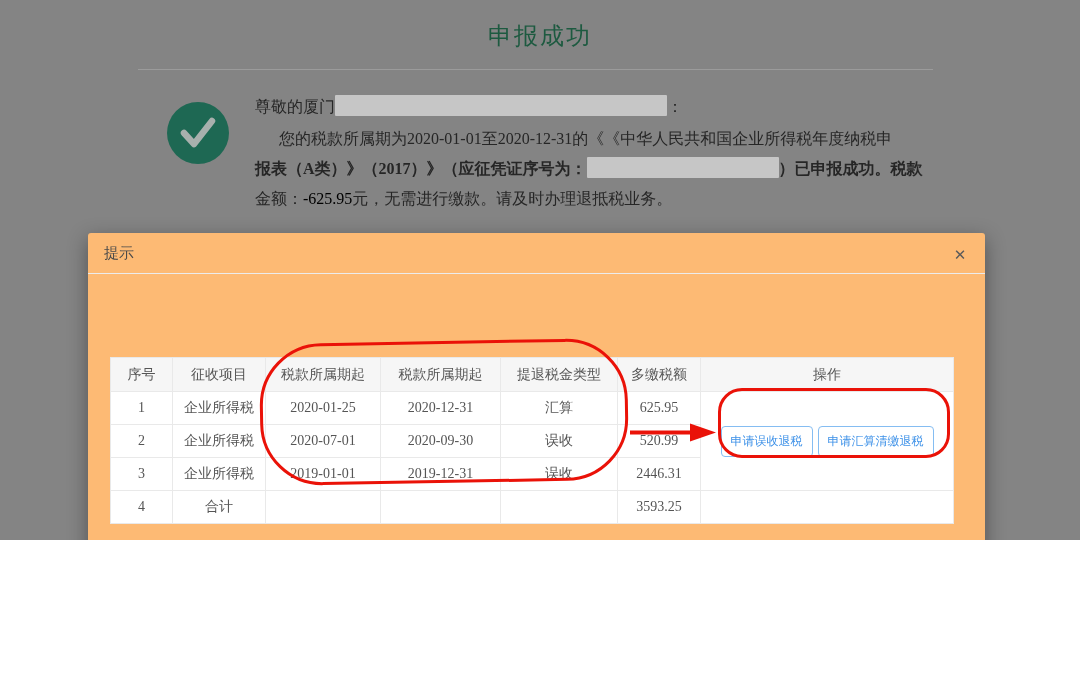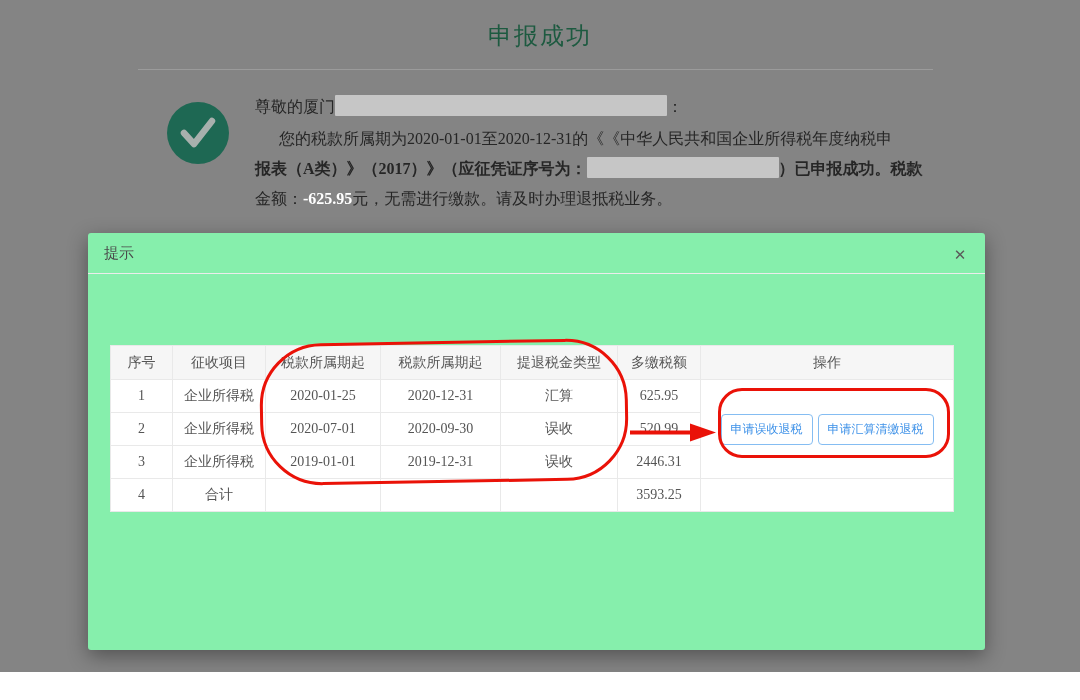--- a/index.html
+++ b/index.html
@@ -1,52 +1,52 @@
 <!DOCTYPE html>
 <html><head>
 <meta charset="utf-8">
 <style>
   html,body{margin:0;padding:0;}
   body{font-family:"Liberation Serif","DejaVu Serif",serif;}
-  .stage{position:relative;width:1080px;height:672px;background:#848484;overflow:hidden;}
+  .stage{position:relative;width:1080px;height:540px;background:#848484;overflow:hidden;}
 
   
   .backdrop{position:absolute;inset:0;z-index:1;}
   .page-title{position:absolute;top:20px;left:0;width:100%;text-align:center;
     font-family:"Liberation Sans","DejaVu Sans",sans-serif;font-size:24px;font-weight:500;
     color:#1d5a40;letter-spacing:2px;}
   .title-divider{position:absolute;top:69px;left:138px;width:795px;height:1px;background:#9b9b9b;}
   .check-circle{position:absolute;left:167px;top:102px;width:62px;height:62px;border-radius:50%;
     background:#1e6853;display:flex;align-items:center;justify-content:center;}
   .notice{position:absolute;left:255px;top:95px;width:690px;font-size:16px;color:#262626;}
   .notice .nline{position:absolute;left:0;white-space:nowrap;height:24px;line-height:24px;}
   .nl1{top:0;}
   .nl2{top:32px;padding-left:24px;}
   .nl3{top:62px;font-weight:bold;}
   .nl4{top:92px;}
   .redact{display:inline-block;vertical-align:-4px;height:21px;background:#c6c6c6;border-radius:1px;}
   .redact-1{width:332px;}
   .redact-2{width:192px;}
-  .amount-neg{color:#ffffff;font-weight:bold;}
+  .amount-neg{color:#000000;font-weight:normal;}
 
   
-  .modal{position:absolute;left:88px;top:233px;width:897px;height:417px;background:#86efac;
+  .modal{position:absolute;left:88px;top:233px;width:897px;height:417px;background:#fdba74;
     border-radius:3px;box-shadow:0 6px 20px rgba(0,0,0,.38);z-index:20;}
   .modal-header{position:absolute;top:0;left:0;width:100%;height:40px;border-bottom:1px solid #ececec;}
   .modal-title{position:absolute;left:16px;top:0;line-height:40px;font-size:15px;color:#4a4a4a;
     font-family:"Liberation Sans","DejaVu Sans",sans-serif;}
   .modal-close{position:absolute;right:12px;top:8px;width:26px;height:26px;line-height:26px;
     text-align:center;font-size:15px;color:#5a5a5a;cursor:pointer;background:none;border:none;
     font-family:"Liberation Sans","DejaVu Sans",sans-serif;}
   .modal-body-text{position:absolute;left:21px;top:52px;width:856px;font-size:14px;color:#333333;
     line-height:26px;text-indent:2em;text-align:justify;}
 
   
   .tbl-wrap{position:absolute;left:22px;top:112px;width:843px;}
-  table.refund{width:843px;border-collapse:collapse;table-layout:fixed;font-size:14px;color:#555555;}
+  table.refund{width:843px;border-collapse:collapse;table-layout:fixed;font-size:14px;color:#555555;margin-top:12px;}
   table.refund th, table.refund td{border:1px solid #e9e9e9;text-align:center;padding:0;
     overflow:hidden;white-space:nowrap;}
   table.refund th{height:33px;background:#f6f6f6;font-weight:normal;color:#555555;}
   table.refund td{height:32px;background:#ffffff;}
   .btn-row{display:flex;justify-content:center;align-items:center;gap:5px;}
   .apply-btn{font-family:Liberation Mono, monospace;font-size:12px;color:#3d91e8;
     background:#ffffff;border:1px solid #85bdf2;border-radius:4px;padding:6px 9px;cursor:pointer;
     white-space:nowrap;}
 
   

